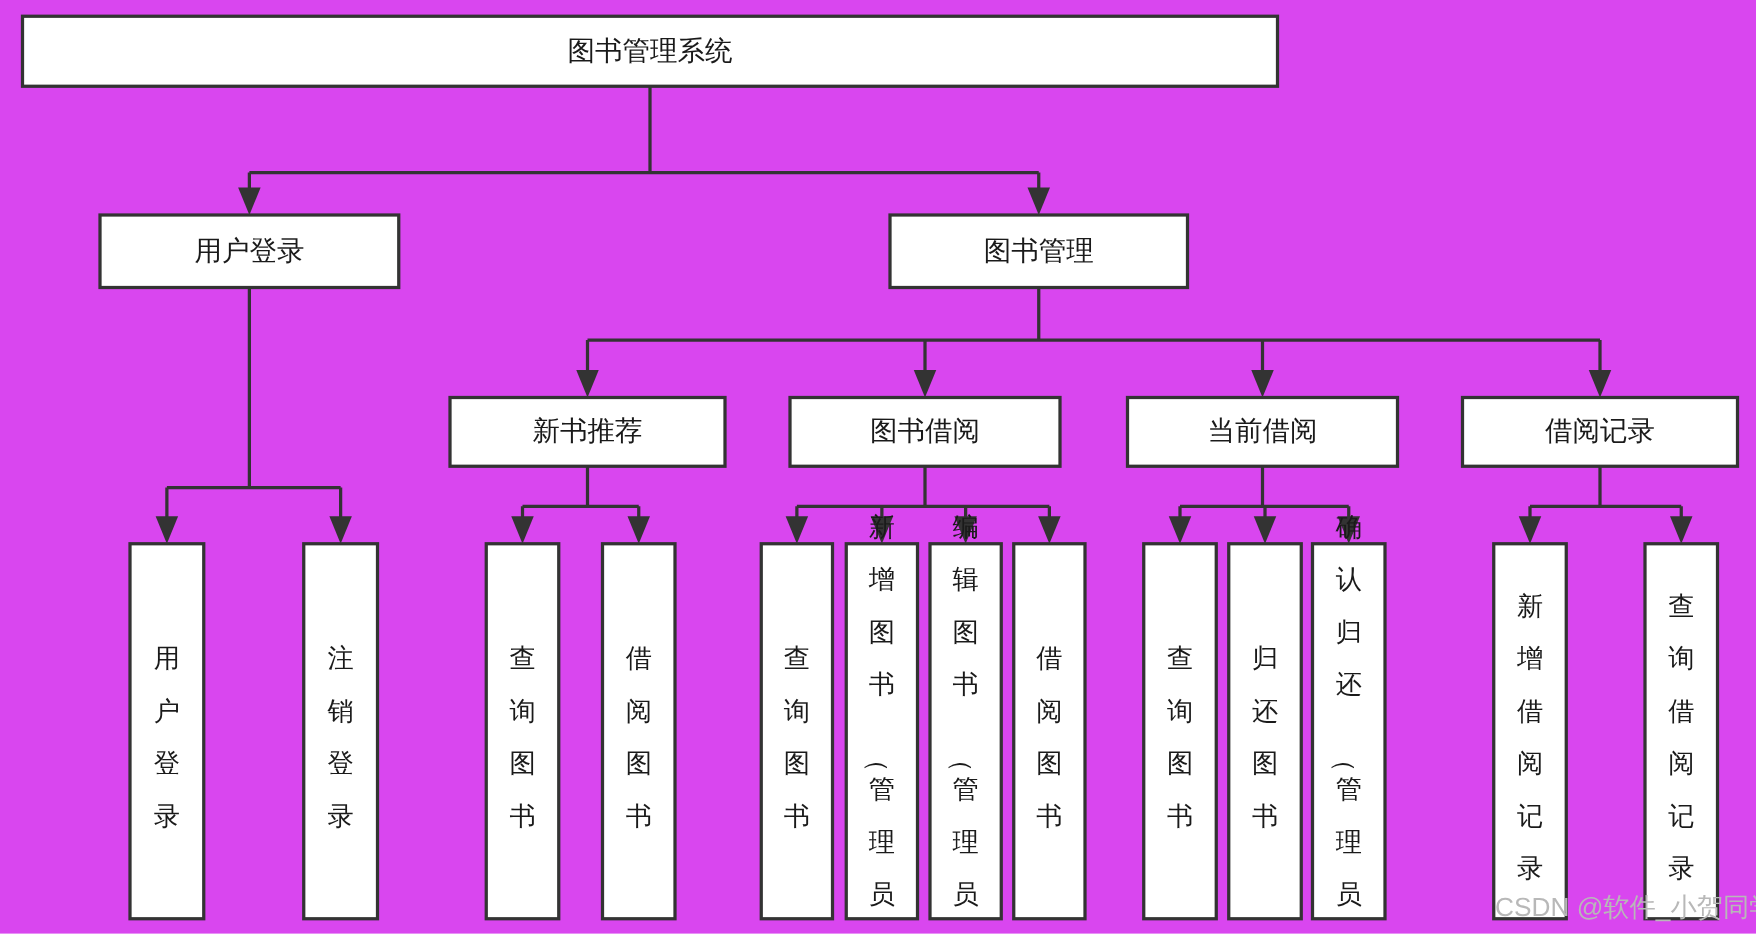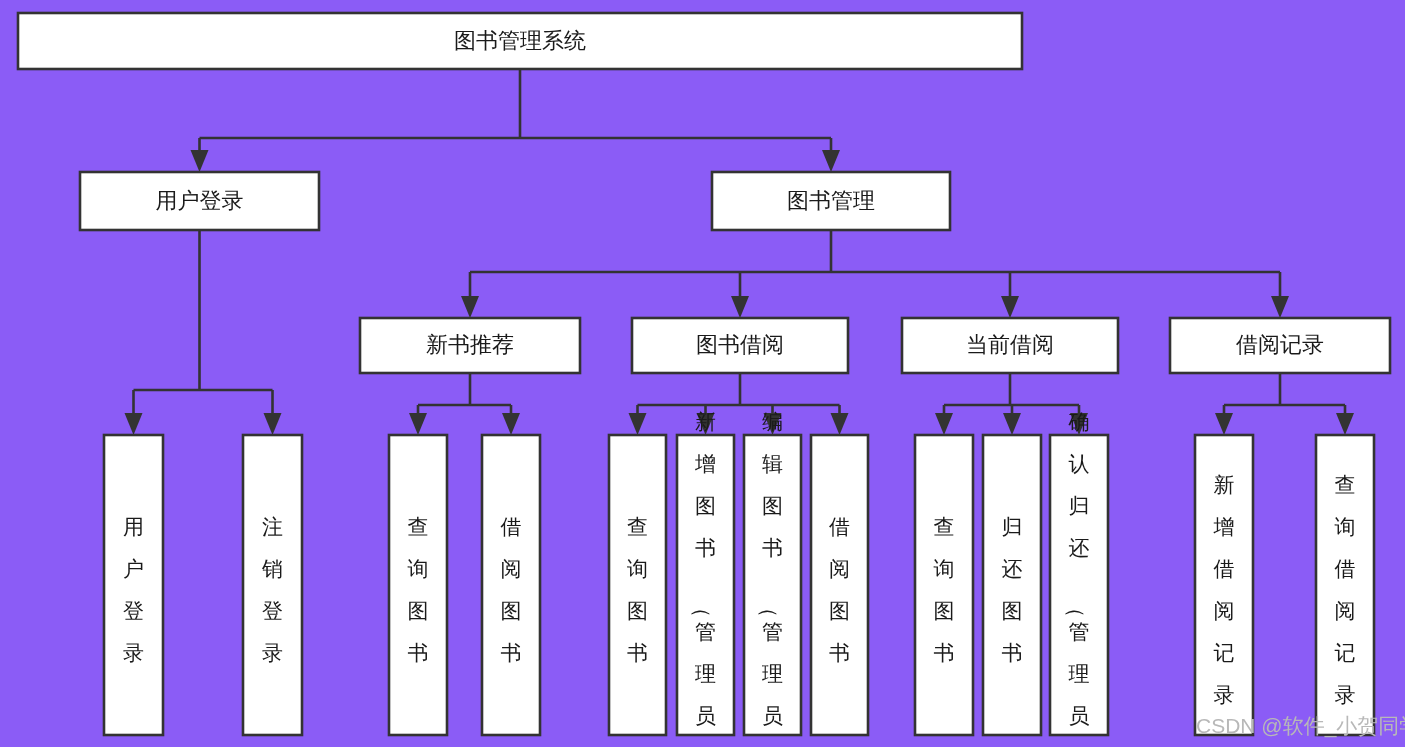--- a/index.html
+++ b/index.html
@@ -8,21 +8,21 @@
     padding: 0;
     background: #ffffff;
   }
   body {
     font-family: "Liberation Sans", "DejaVu Sans", sans-serif;
   }
   #diagram-root {
     position: relative;
     width: 1405px;
     height: 747px;
-    background: #8b5cf6;
+    background: #d946ef;
     overflow: hidden;
   }
   svg#tree-svg {
     position: absolute;
     left: 0;
     top: 0;
     width: 1405px;
     height: 747px;
     display: block;
   }

